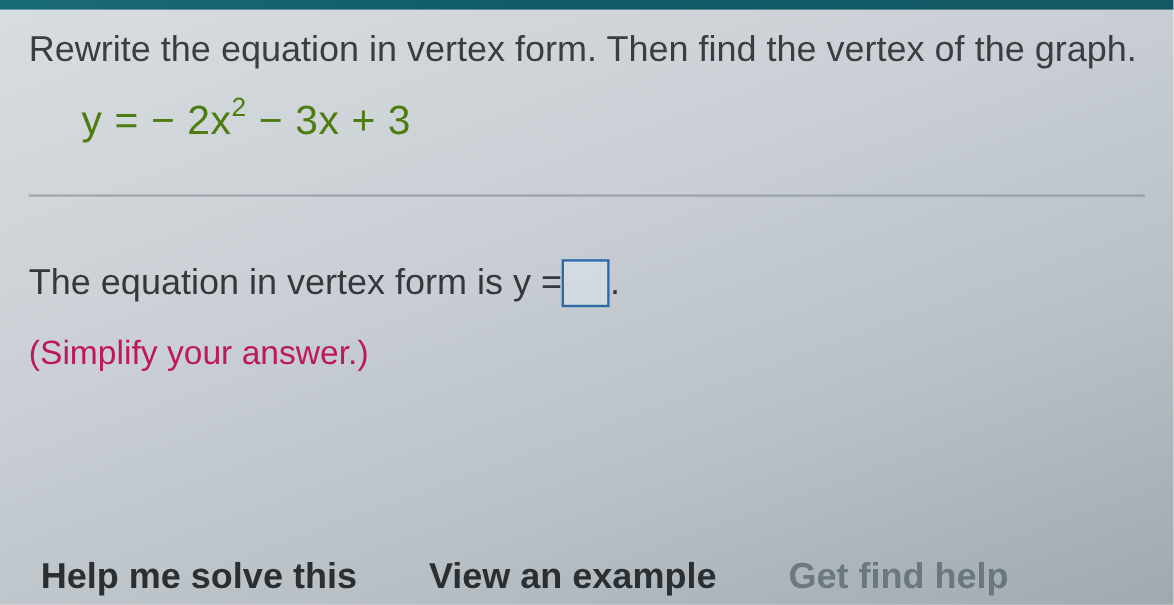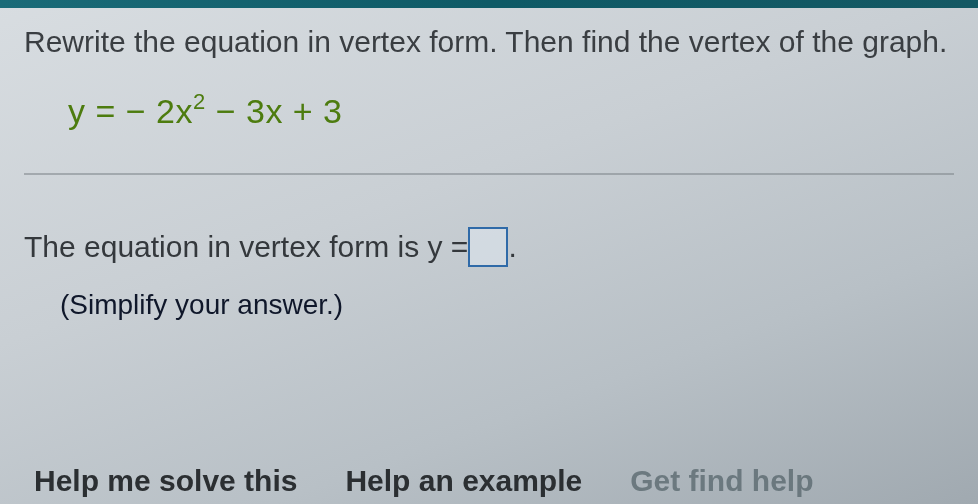--- a/index.html
+++ b/index.html
@@ -15,21 +15,21 @@
     background: linear-gradient(90deg, #1a6b78 0%, #0e5a66 50%, #145863 100%);
   }
   .content {
     padding: 14px 24px 0 24px;
   }
   .instruction {
     font-size: 30px;
     font-weight: 400;
     color: #3a3e42;
     line-height: 1.35;
-    margin-bottom: 28px;
+    margin-bottom: 16px;
   }
   .equation {
     font-size: 34px;
     color: #4d7c0f;
     padding-left: 44px;
     margin-bottom: 42px;
     letter-spacing: 0.5px;
   }
   .equation sup {
     font-size: 22px;
@@ -59,32 +59,31 @@
     border: 2px solid #2f6aa8;
     background: rgba(220,228,236,0.6);
     vertical-align: middle;
   }
   .period {
     font-size: 30px;
     color: #34383c;
   }
   .hint {
     font-size: 28px;
-    color: #0f172a;
+    color: #be185d;
     margin-top: 4px;
-    margin-left: 36px;
   }
   .footer-links {
     position: absolute;
     bottom: 6px;
     left: 0;
     right: 0;
     padding: 0 34px;
     display: flex;
-    gap: 48px;
+    gap: 60px;
     font-size: 30px;
     font-weight: 700;
     color: #2b2f32;
   }
   .footer-links .link.faded {
     color: #4a5a60;
     opacity: 0.65;
   }
 </style>
 </head>
@@ -107,15 +106,15 @@
     <span class="answer-input"></span>
     <span class="period">.</span>
   </div>
 
   <p class="hint">(Simplify your answer.)</p>
 
 </div>
 
 <div class="footer-links">
   <span class="link">Help me solve this</span>
-  <span class="link">Help an example</span>
+  <span class="link">View an example</span>
   <span class="link faded">Get find help</span>
 </div>
 
 </body></html>

